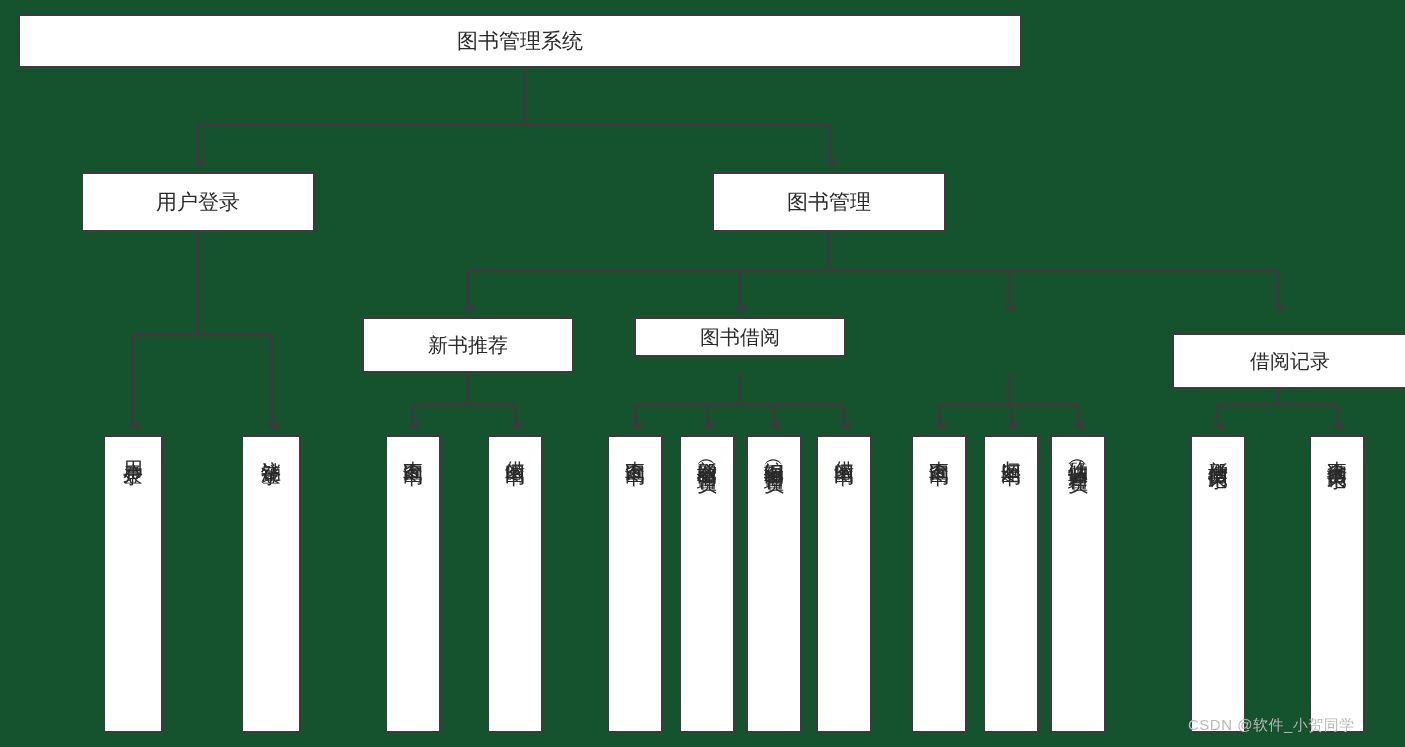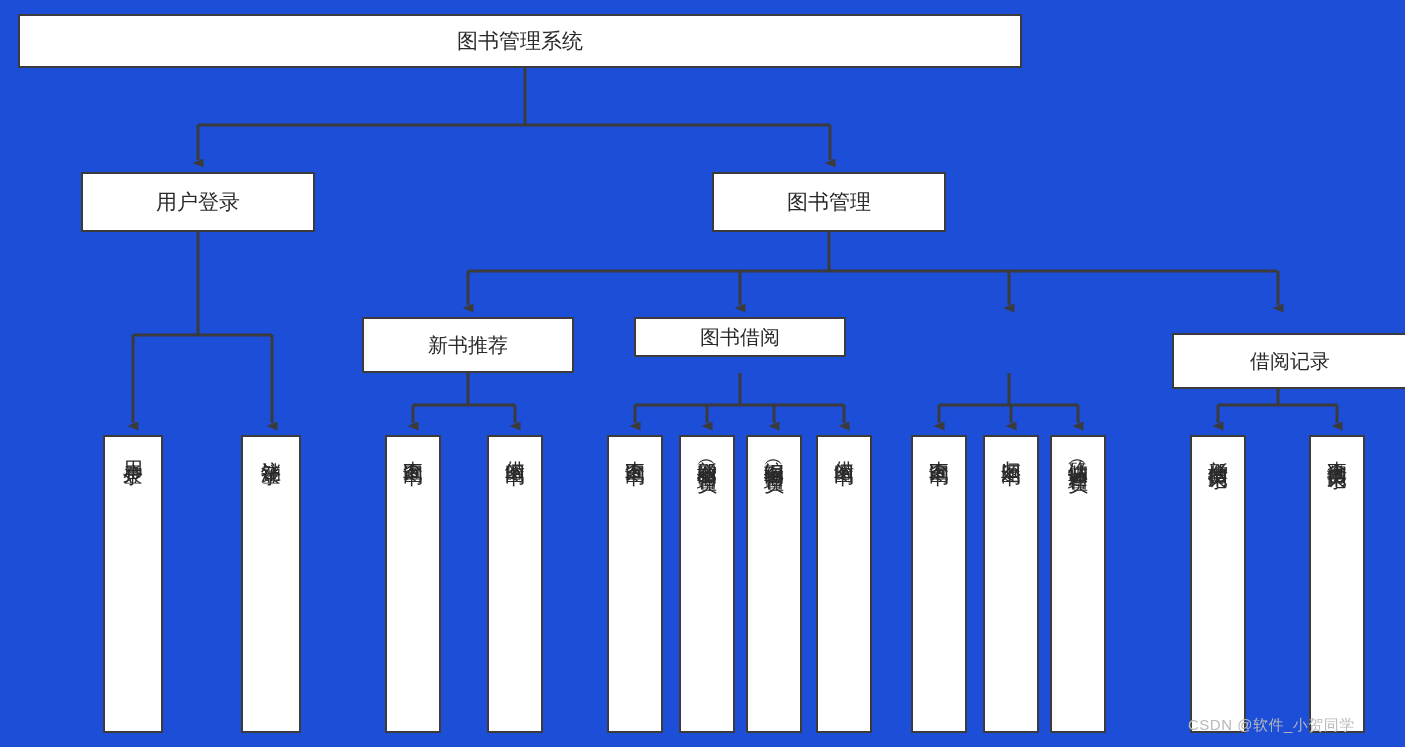--- a/index.html
+++ b/index.html
@@ -7,21 +7,21 @@
     padding: 0;
     background: #ffffff;
   }
   body {
     font-family: "Liberation Sans", "DejaVu Sans", sans-serif;
   }
   #canvas {
     position: relative;
     width: 1405px;
     height: 747px;
-    background: #1d4ed8;
+    background: #14532d;
     overflow: hidden;
   }
   svg.connectors {
     position: absolute;
     left: 0;
     top: 0;
     width: 1405px;
     height: 747px;
     pointer-events: none;
   }

